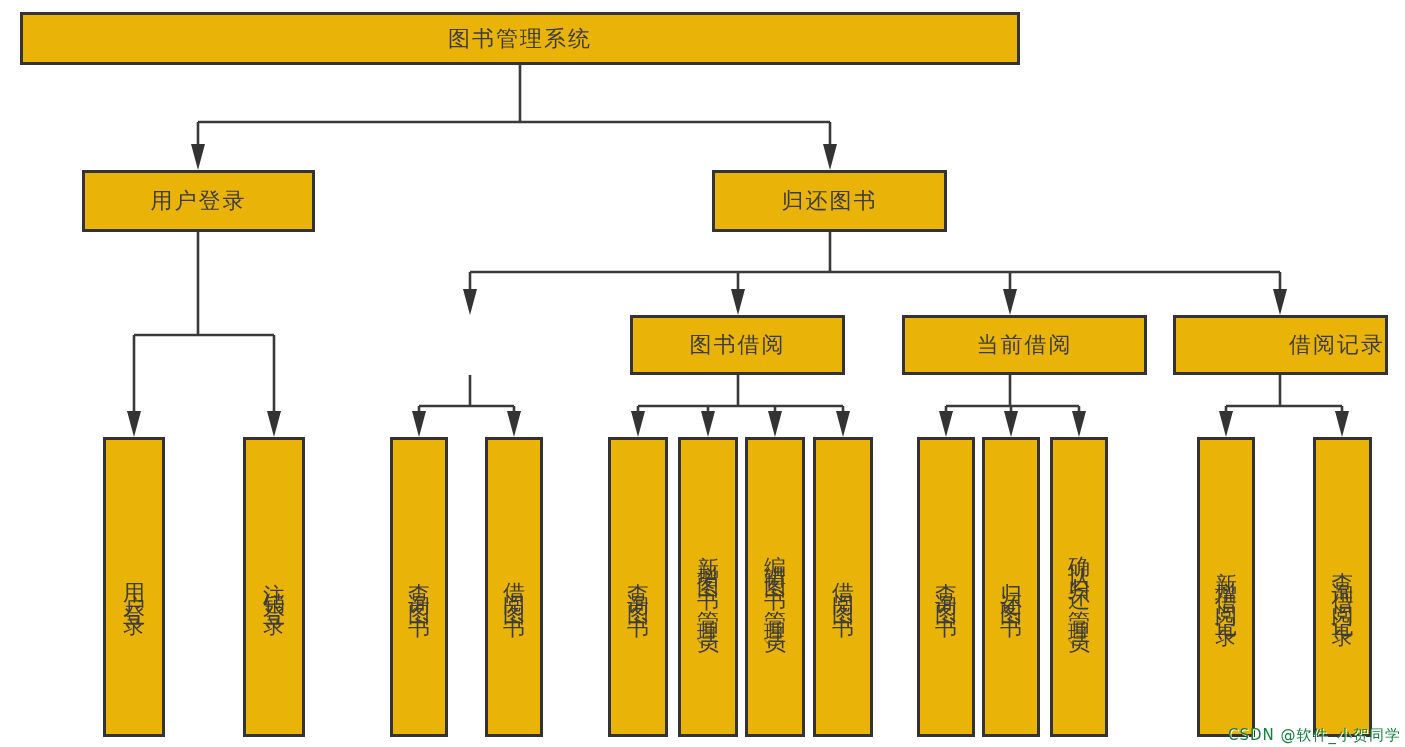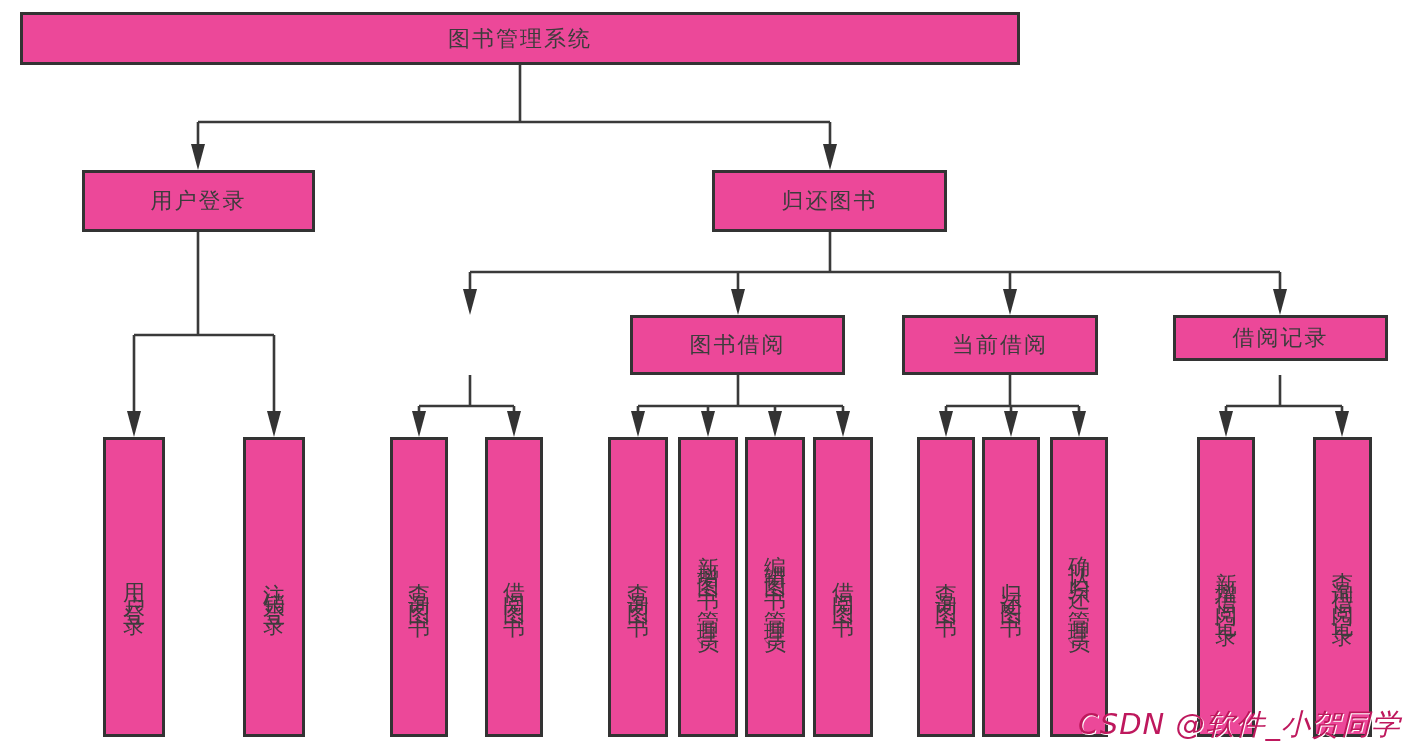--- a/index.html
+++ b/index.html
@@ -12,21 +12,21 @@
     overflow: hidden;
   }
   .connectors {
     position: absolute;
     left: 0; top: 0;
     width: 1405px; height: 747px;
   }
   .node {
     position: absolute;
     box-sizing: border-box;
-    background: #ec4899;
+    background: #eab308;
     border: 3px solid #333333;
     display: flex;
     align-items: center;
     justify-content: center;
     color: #3c3c3c;
     font-size: 22px;
     text-align: center;
   }
   .h-node { letter-spacing: 2px; }
   .v-node .vtext {
@@ -34,46 +34,45 @@
     text-orientation: mixed;
     letter-spacing: 11px;
     line-height: 1;
     white-space: nowrap;
   }
   .root-node    { left: 20px;   top: 12px;  width: 1000px; height: 53px; }
   .n-login      { left: 82px;   top: 170px; width: 233px;  height: 62px; }
   .n-mgmt       { left: 712px;  top: 170px; width: 235px;  height: 62px; }
   .n-sec0       { left: 363px;  top: 315px; width: 215px;  height: 60px; }
   .n-sec1       { left: 630px;  top: 315px; width: 215px;  height: 60px; }
-  .n-sec2       { left: 902px;  top: 315px; width: 196px;  height: 60px; }
-  .n-sec3       { left: 1173px; top: 315px; width: 215px;  height: 46px; }
+  .n-sec2       { left: 902px;  top: 315px; width: 245px;  height: 60px; }
+  .n-sec3       { left: 1173px; top: 315px; width: 215px;  height: 60px; justify-content: flex-end; }
   .leaf         { top: 437px; height: 300px; }
   .l-login0 { left: 103px;  width: 62px; }
   .l-login1 { left: 243px;  width: 62px; }
   .l-s0c0   { left: 390px;  width: 58px; }
   .l-s0c1   { left: 485px;  width: 58px; }
   .l-s1c0   { left: 608px;  width: 60px; }
   .l-s1c1   { left: 678px;  width: 60px; }
   .l-s1c2   { left: 745px;  width: 60px; }
   .l-s1c3   { left: 813px;  width: 60px; }
   .l-s2c0   { left: 917px;  width: 58px; }
   .l-s2c1   { left: 982px;  width: 58px; }
   .l-s2c2   { left: 1050px; width: 58px; }
   .l-s3c0   { left: 1197px; width: 58px; }
   .l-s3c1   { left: 1313px; width: 59px; }
   .watermark {
     position: absolute;
     right: 4px;
     bottom: 2px;
-    font-size: 29px;
-    color: #be185d;
+    font-size: 15px;
+    color: #15803d;
     text-shadow: 1px 1px 0 #ffffff;
     z-index: 5;
     letter-spacing: 1px;
-    font-style: italic;
   }
 </style>
 </head>
 <body>
 
 <div class="canvas">
 
   <svg class="connectors" viewBox="0 0 1405 747" xmlns="http://www.w3.org/2000/svg">
     <path fill="none" stroke="#3a3a3a" stroke-width="2.6" d="M520 65 V122 M198 122 H830 M198 122 V152 M830 122 V152
          M198 232 V335 M134 335 H274 M134 335 V418 M274 335 V418

